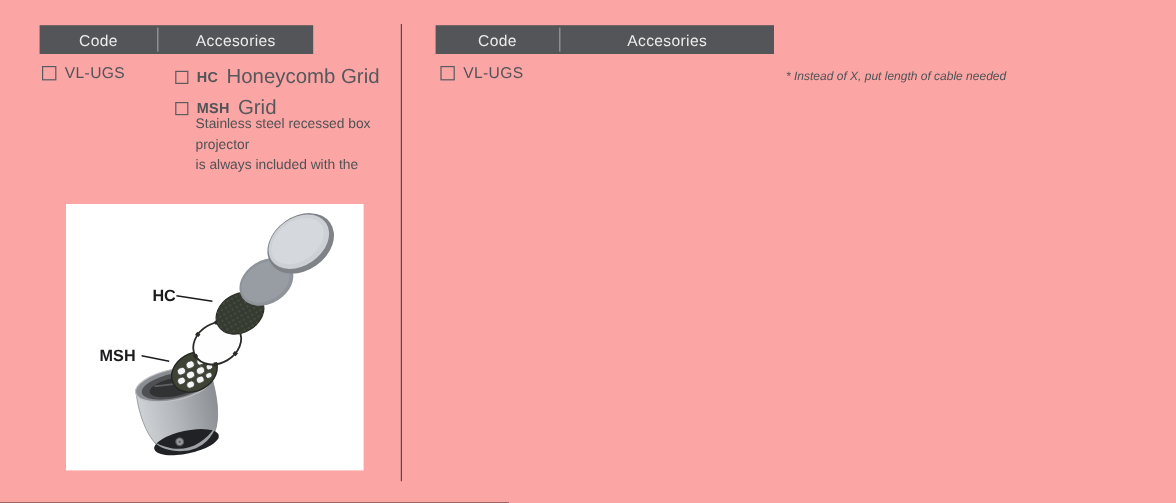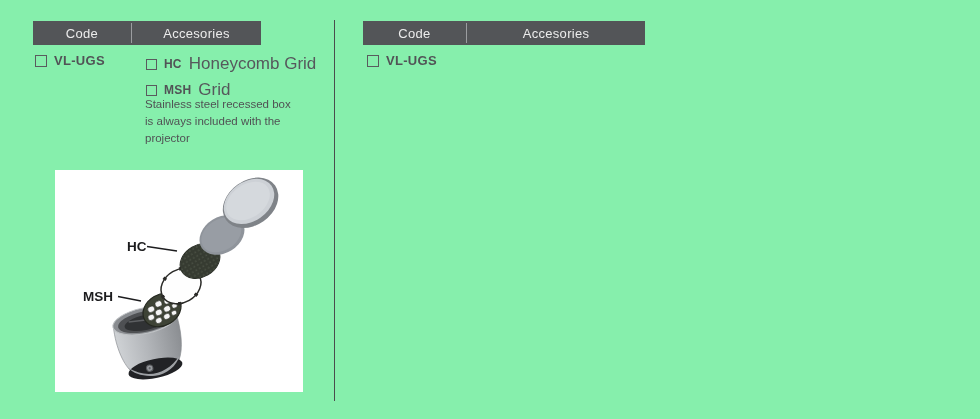--- a/index.html
+++ b/index.html
@@ -1,17 +1,17 @@
 <!DOCTYPE html>
 <html><head>
 <meta charset="utf-8">
 <style>
   html,body{margin:0;padding:0;background:#000;}
   .page{
-    position:relative;width:980px;height:419px;background:#86efac;overflow:hidden;
+    position:relative;width:980px;height:419px;background:#fca5a5;overflow:hidden;
     font-family:"Liberation Sans", sans-serif;color:#56585c;
   }
   
   .tbl-header{
     position:absolute;height:24px;background:#535558;display:flex;align-items:stretch;
   }
   .tbl-header .cell{
     display:flex;align-items:center;justify-content:center;
     color:#ececec;font-size:13px;letter-spacing:.3px;
   }
@@ -24,29 +24,29 @@
   .hdr-right .cell-acc{flex:1;}
 
   
   .cb{
     width:12px;height:12px;border:1.5px solid #595b5e;box-sizing:border-box;
     background:transparent;flex:0 0 auto;
   }
   .cb.small{width:11px;height:11px;}
 
   .code-row{position:absolute;display:flex;align-items:center;gap:7px;}
-  .code-text{font-size:13px;font-weight:bold;color:#515356;letter-spacing:.3px;}
+  .code-text{font-size:13px;font-weight:normal;color:#515356;letter-spacing:.3px;}
 
   .acc-col{position:absolute;display:flex;flex-direction:column;gap:6px;}
   .acc-item{display:flex;align-items:center;gap:7px;}
   .acc-code{font-size:12px;font-weight:bold;color:#515356;letter-spacing:.2px;}
   .acc-label{font-size:17px;color:#56585c;}
 
   .note{
-    position:absolute;left:145px;top:96px;font-size:11.5px;line-height:17px;color:#505254;
+    position:absolute;left:163px;top:96px;font-size:11.5px;line-height:17px;color:#505254;
   }
   .footnote{
     position:absolute;left:655px;top:57px;font-size:10px;line-height:15px;
     font-style:italic;color:#505254;
   }
   .footnote .fn2{margin-left:9px;}
 
   .section-divider{
     position:absolute;left:334px;top:20px;width:1px;height:381px;background:#4a4b4d;
   }
@@ -80,39 +80,40 @@
     </div>
     <div class="acc-item">
       <div class="cb small"></div>
       <span class="acc-code">MSH</span>
       <span class="acc-label">Grid</span>
     </div>
   </div>
 
   <div class="note">
     <div>Stainless steel recessed box</div>
+    <div>projector</div>
     <div>is always included with the</div>
-    <div>projector</div>
   </div>
 
   <div class="section-divider"></div>
 
   <div class="tbl-header hdr-right">
     <div class="cell cell-code">Code</div>
     <div class="vsep"></div>
     <div class="cell cell-acc">Accesories</div>
   </div>
 
   <div class="code-row" style="left:367px;top:53px;">
     <div class="cb"></div>
     <span class="code-text">VL-UGS</span>
   </div>
 
 
   <div class="footnote">
+    <div class="fn1">* Instead of X, put length of cable needed</div>
   </div>
 
   <div class="figure-box">
     <svg width="248" height="222" viewBox="0 0 248 222">
       <defs>
         <linearGradient id="gBody" x1="0" y1="0" x2="1" y2="0">
           <stop offset="0" stop-color="#cfd2d5"></stop>
           <stop offset="0.45" stop-color="#b3b6ba"></stop>
           <stop offset="1" stop-color="#8b8e92"></stop>
         </linearGradient>

